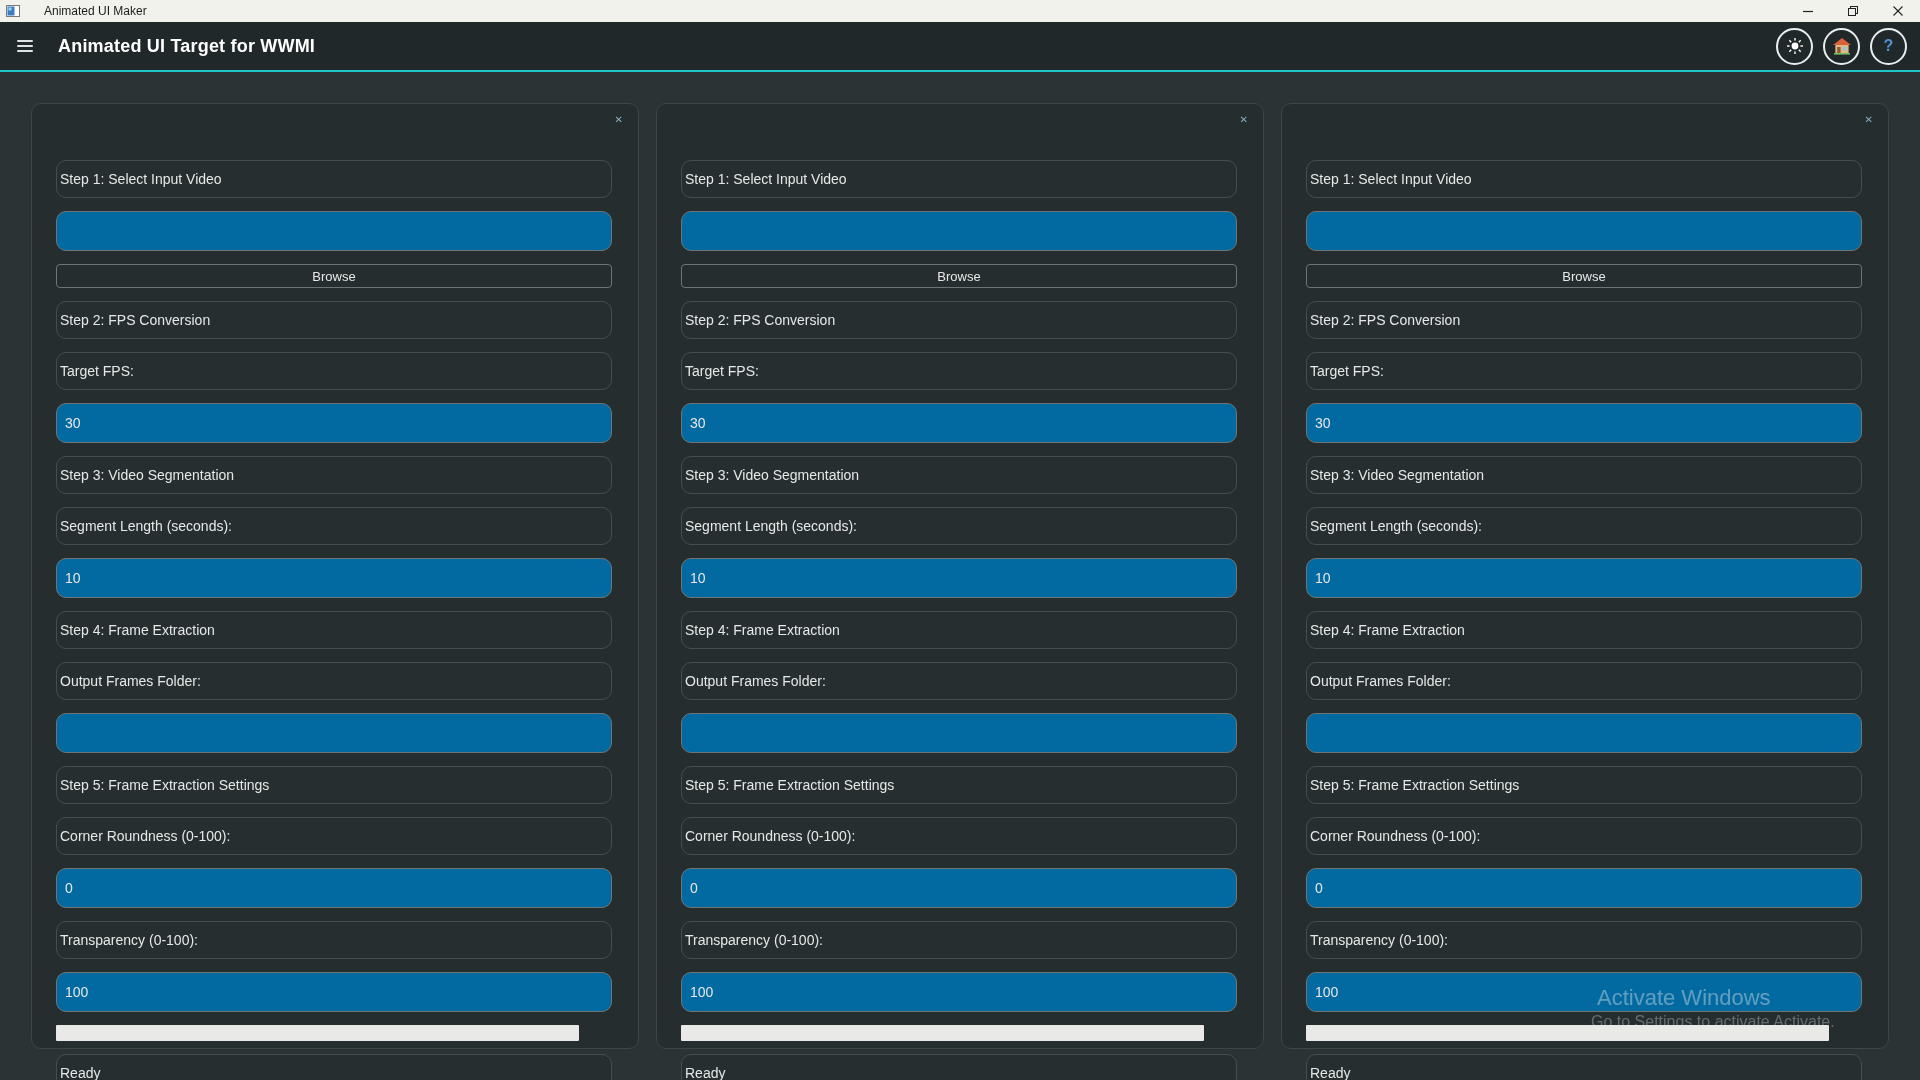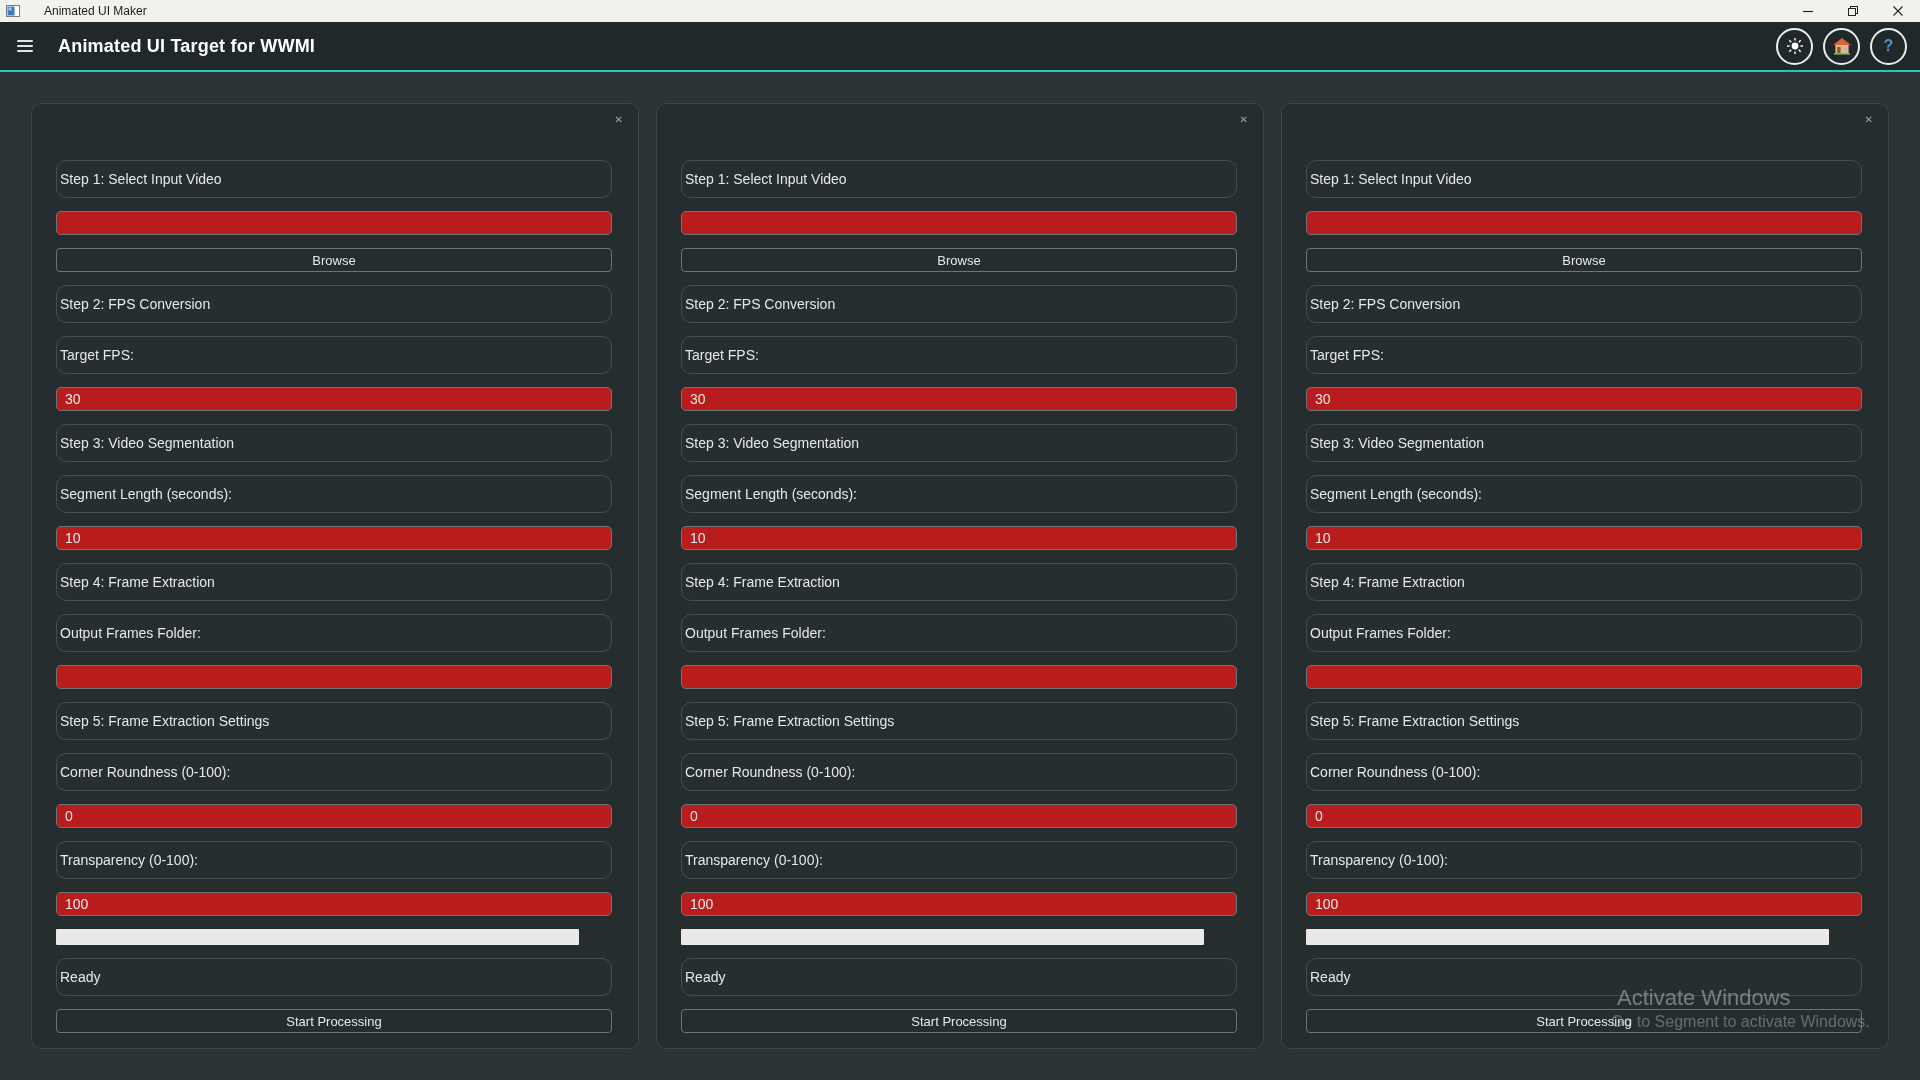--- a/index.html
+++ b/index.html
@@ -24,28 +24,28 @@
   .help-glyph { color:#4f93d6; font-weight:bold; font-size:16px; }
 
   
   .main { position:relative; padding:31px 0 0 31px; display:flex; gap:17px; }
   .panel { width:608px; height:946px; background:#262d2e; border:1px solid #3d4546; border-radius:10px;
            position:relative; padding:56px 26px 0 24px; display:flex; flex-direction:column; gap:13px; }
   .panel-close { position:absolute; top:11px; right:15px; font-size:10px; line-height:10px; color:#87aec3; cursor:pointer; }
 
   .label-box { height:38px; flex:0 0 auto; border:1px solid #454e4e; border-radius:10px; background:#272e2f;
                display:flex; align-items:center; padding-left:3px; font-size:14px; color:#e6e8e8; }
-  .text-input { height:24px; flex:0 0 auto; width:100%; background:#b91c1c; border:1px solid #6e7576; border-radius:5px;
+  .text-input { height:40px; flex:0 0 auto; width:100%; background:#0369a1; border:1px solid #6e7576; border-radius:10px;
                 padding:0 8px; font-size:14px; color:#e6e8e8; outline:none; font-family:"Liberation Sans", sans-serif; }
   .btn { height:24px; flex:0 0 auto; background:#262d2e; border:1px solid #6e7576; border-radius:4px;
          color:#e6e8e8; font-size:13px; display:flex; align-items:center; justify-content:center; cursor:pointer; }
   .progress-fill { height:16px; flex:0 0 auto; background:#e9e9e7; border-radius:1px; }
 
   
-  .watermark { position:absolute; pointer-events:none; z-index:50; color:#e1e8e9;margin-left:20px; }
+  .watermark { position:absolute; pointer-events:none; z-index:50; color:#e1e8e9; }
   .wm1 { left:1597px; top:985px; font-size:22px; opacity:0.42; }
   .wm2 { left:1591px; top:1013px; font-size:16px; opacity:0.33; }
 </style>
 </head>
 <body>
 
 <div class="titlebar">
   <svg class="app-icon" viewBox="0 0 14 12">
     <rect x="0.5" y="0.5" width="13" height="11" fill="#ffffff" stroke="#7a7a7a"></rect>
     <rect x="1.5" y="1.5" width="7" height="9" fill="#3b7dc4"></rect>
@@ -181,13 +181,13 @@
     <div class="label-box">Transparency (0-100):</div>
     <input class="text-input" type="text" value="100" style="">
     <div class="progress-fill" style="width: 94%;"></div>
     <div class="label-box">Ready</div>
     <div class="btn">Start Processing</div>
   </div>
 
 </div>
 
 <div class="watermark wm1">Activate Windows</div>
-<div class="watermark wm2">Go to Segment to activate Windows.</div>
+<div class="watermark wm2">Go to Settings to activate Activate.</div>
 
 </body></html>

